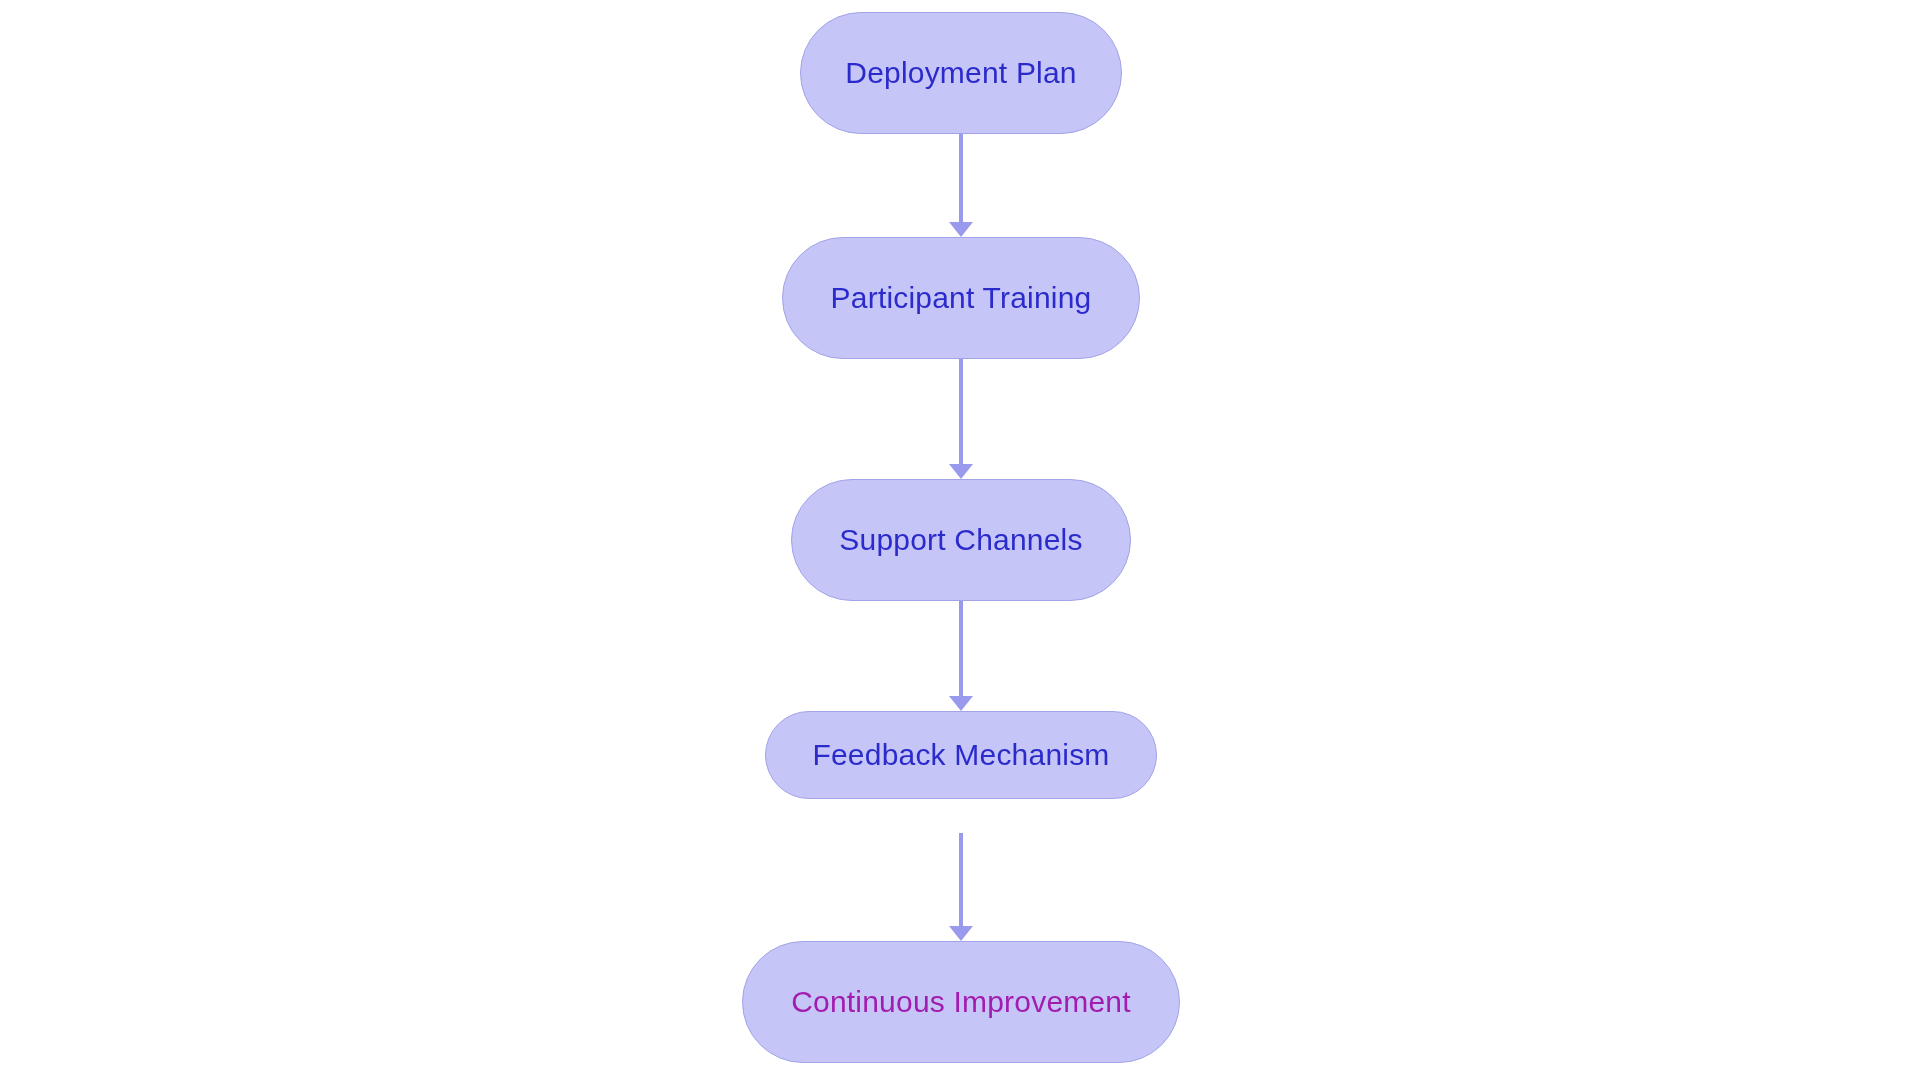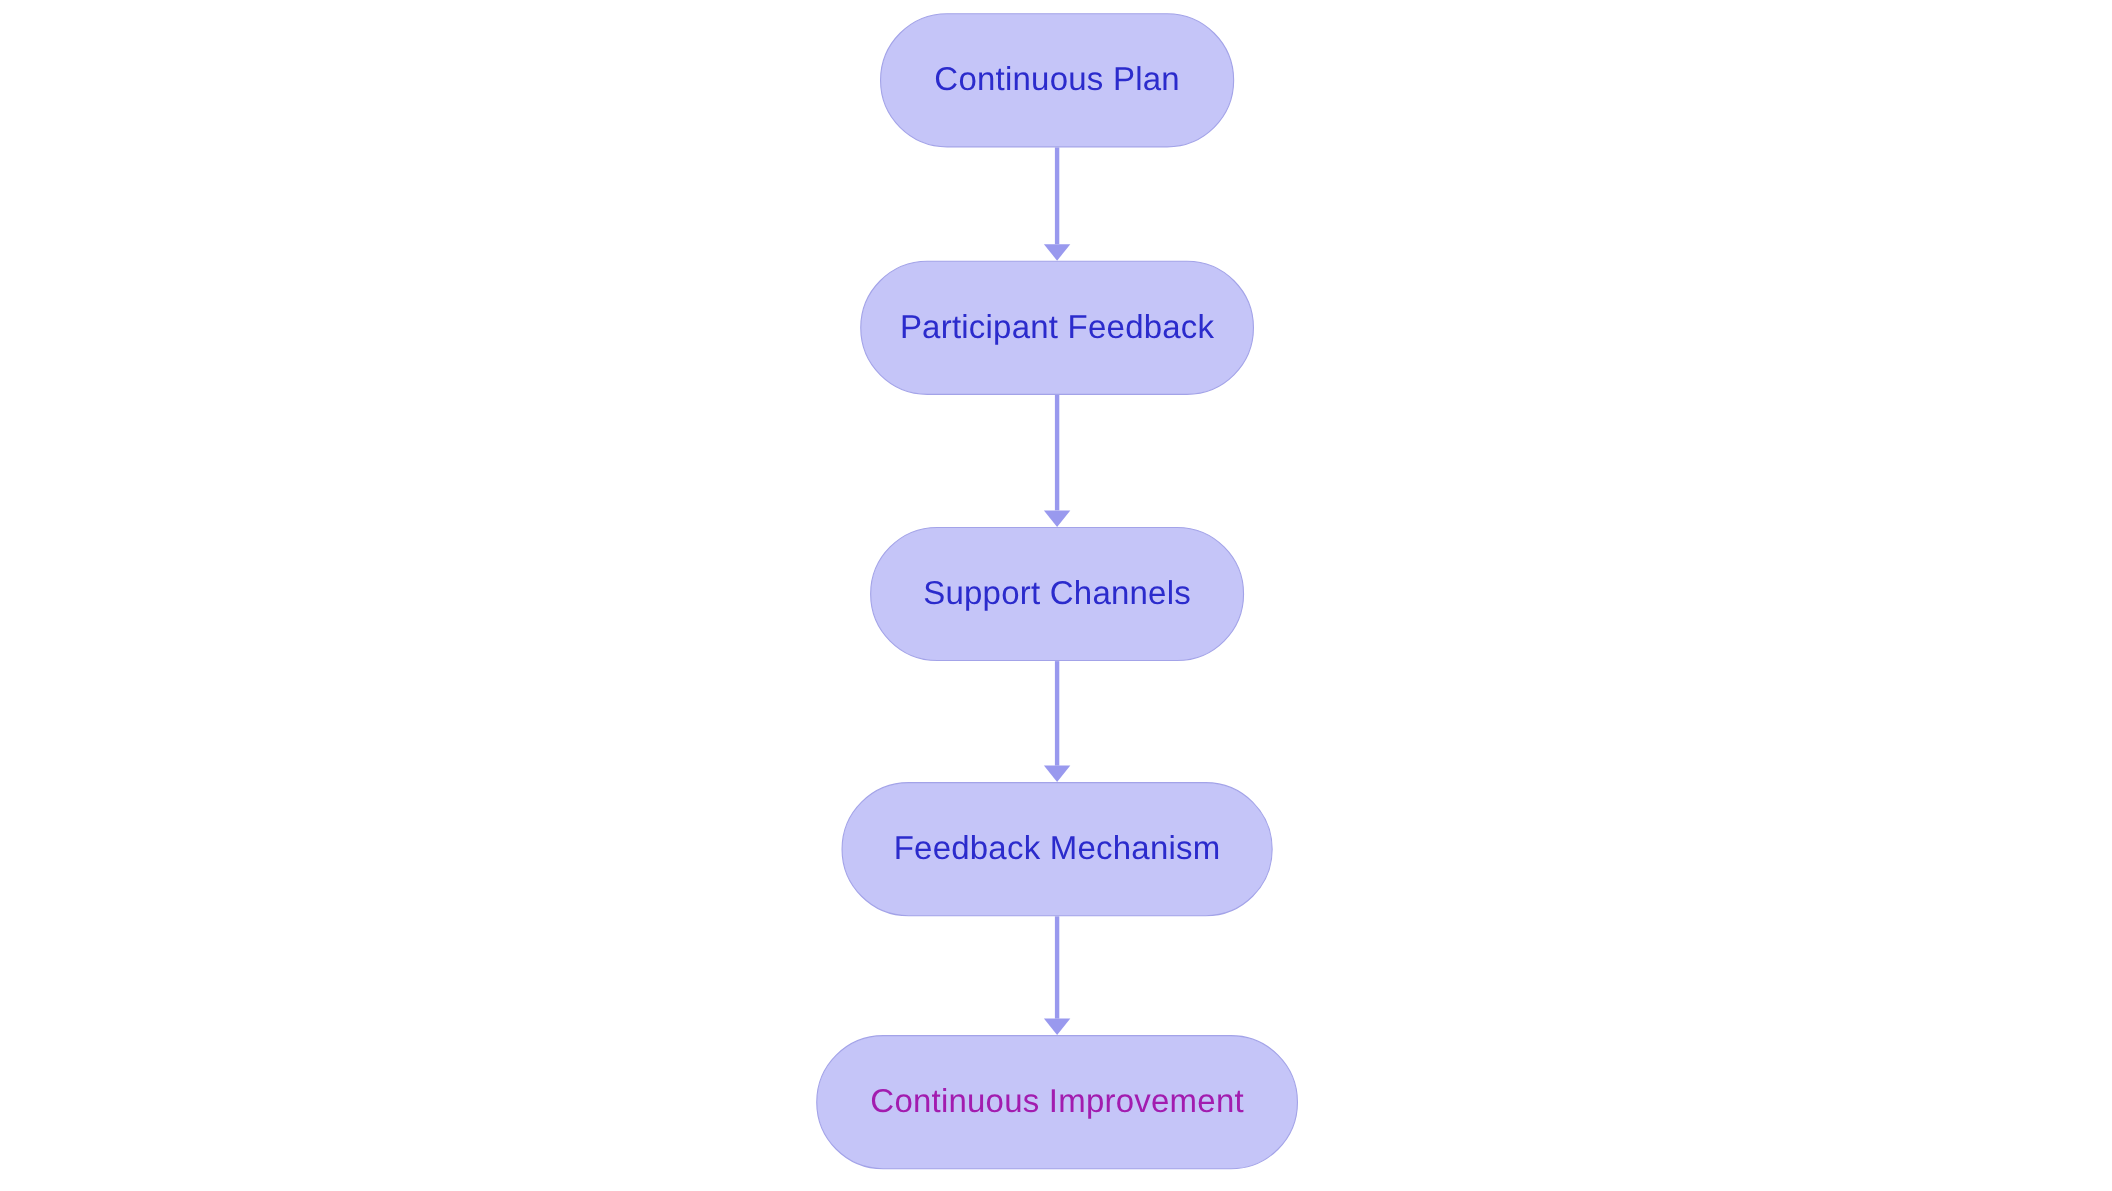--- a/index.html
+++ b/index.html
@@ -76,27 +76,27 @@
         <polygon points="1,95 25,95 13,110" fill="#9999ee"></polygon>
       </svg>
     </div>
     <div class="flow-connector" style="left: 961px; top: 833px; height: 108px;">
       <svg width="26" height="108" viewBox="0 0 26 108">
         <rect x="11" y="0" width="4" height="93" fill="#9999ee"></rect>
         <polygon points="1,93 25,93 13,108" fill="#9999ee"></polygon>
       </svg>
     </div>
     <div class="flow-node" style="left: 961px; top: 12px; width: 322px; height: 122px; border-radius: 61px; background: rgb(197, 197, 248); border-color: rgb(163, 163, 232);">
-      <span class="flow-node-label" style="color: rgb(43, 43, 204);">Continuous Plan</span>
+      <span class="flow-node-label" style="color: rgb(43, 43, 204);">Deployment Plan</span>
     </div>
     <div class="flow-node" style="left: 961px; top: 237px; width: 358px; height: 122px; border-radius: 61px; background: rgb(197, 197, 248); border-color: rgb(163, 163, 232);">
-      <span class="flow-node-label" style="color: rgb(43, 43, 204);">Participant Feedback</span>
+      <span class="flow-node-label" style="color: rgb(43, 43, 204);">Participant Training</span>
     </div>
     <div class="flow-node" style="left: 961px; top: 479px; width: 340px; height: 122px; border-radius: 61px; background: rgb(197, 197, 248); border-color: rgb(163, 163, 232);">
       <span class="flow-node-label" style="color: rgb(43, 43, 204);">Support Channels</span>
     </div>
-    <div class="flow-node" style="left: 961px; top: 711px; width: 392px; height: 122px; border-radius: 61px; background: rgb(197, 197, 248); border-color: rgb(163, 163, 232);">
+    <div class="flow-node" style="left: 961px; top: 711px; width: 392px; height: 88px; border-radius: 61px; background: rgb(197, 197, 248); border-color: rgb(163, 163, 232);">
       <span class="flow-node-label" style="color: rgb(43, 43, 204);">Feedback Mechanism</span>
     </div>
     <div class="flow-node" style="left: 961px; top: 941px; width: 438px; height: 122px; border-radius: 61px; background: rgb(197, 197, 248); border-color: rgb(163, 163, 232);">
       <span class="flow-node-label" style="color: #a21caf;">Continuous Improvement</span>
     </div>
   </div>
 
 </body></html>

